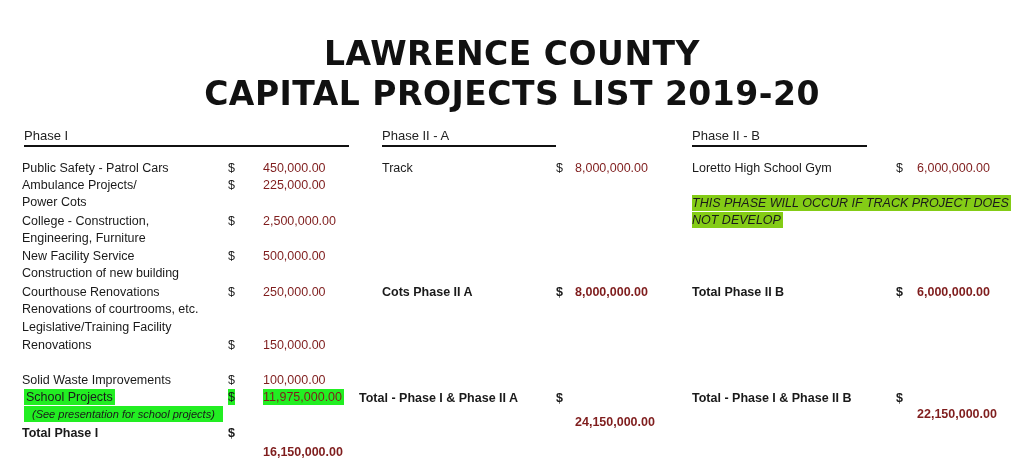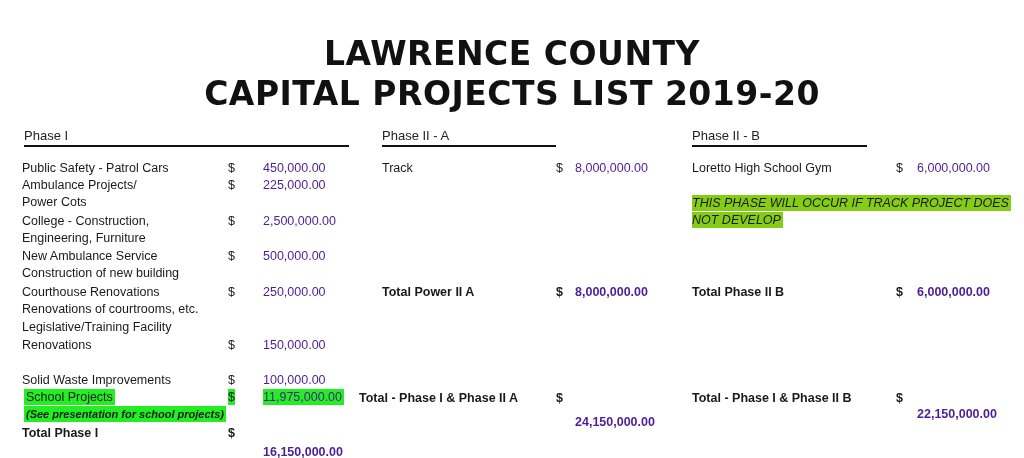--- a/index.html
+++ b/index.html
@@ -5,21 +5,21 @@
     html, body { margin: 0; padding: 0; background: #ffffff; }
     body { width: 1024px; height: 458px; position: relative; overflow: hidden; color: #111; font-family: "Liberation Sans", sans-serif; }
     .title { position: absolute; left: 0; width: 1024px; text-align: center; font-family: "DejaVu Sans", sans-serif; font-weight: bold; font-size: 33px; letter-spacing: 0.5px; color: #111; }
     .t1 { top: 34px; }
     .t2 { top: 74px; }
     .hdr { position: absolute; font-size: 13px; color: #222; }
     .rule { position: absolute; height: 2px; background: #111; }
     .txt { position: absolute; font-size: 12.5px; line-height: 16px; white-space: nowrap; color: #1a1a1a; }
     .b { font-weight: bold; }
     .dollar { position: absolute; font-size: 12.5px; line-height: 16px; color: #1a1a1a; }
-    .amt { position: absolute; font-size: 12.5px; line-height: 16px; white-space: nowrap; color: #4c1d95; }
+    .amt { position: absolute; font-size: 12.5px; line-height: 16px; white-space: nowrap; color: #7f1d1d; }
     .green { background: #22ee22; }
     .yellow { background: #84cc16; }
     .ital { font-style: italic; }
     .note { font-size: 11px; }
   </style>
 </head>
 <body>
 
 <div class="title t1">LAWRENCE COUNTY</div>
 <div class="title t2">CAPITAL PROJECTS LIST 2019-20</div>
@@ -34,56 +34,56 @@
 <div class="txt" style="left:22px;top:177px;">Ambulance Projects/</div>
 <div class="txt" style="left:22px;top:194px;"> Power Cots</div>
 <div class="dollar" style="left:228px;top:177px;">$</div>
 <div class="amt" style="left:263px;top:177px;">225,000.00</div>
 
 <div class="txt" style="left:22px;top:213px;">College - Construction,</div>
 <div class="txt" style="left:22px;top:230px;"> Engineering, Furniture</div>
 <div class="dollar" style="left:228px;top:213px;">$</div>
 <div class="amt" style="left:263px;top:213px;">2,500,000.00</div>
 
-<div class="txt" style="left:22px;top:248px;">New Ambulance Service</div>
+<div class="txt" style="left:22px;top:248px;">New Facility Service</div>
 <div class="txt" style="left:22px;top:265px;"> Construction of new building</div>
 <div class="dollar" style="left:228px;top:248px;">$</div>
 <div class="amt" style="left:263px;top:248px;">500,000.00</div>
 
 <div class="txt" style="left:22px;top:284px;">Courthouse Renovations</div>
 <div class="txt" style="left:22px;top:301px;"> Renovations of courtrooms, etc.</div>
 <div class="dollar" style="left:228px;top:284px;">$</div>
 <div class="amt" style="left:263px;top:284px;">250,000.00</div>
 
 <div class="txt" style="left:22px;top:319px;">Legislative/Training Facility</div>
 <div class="txt" style="left:22px;top:337px;">Renovations</div>
 <div class="dollar" style="left:228px;top:337px;">$</div>
 <div class="amt" style="left:263px;top:337px;">150,000.00</div>
 
 <div class="txt" style="left:22px;top:372px;">Solid Waste Improvements</div>
 <div class="dollar" style="left:228px;top:372px;">$</div>
 <div class="amt" style="left:263px;top:372px;">100,000.00</div>
 
 <div class="txt green" style="left:24px;top:389px;padding:0 2px;">School Projects</div>
-<div class="txt green ital note" style="left:24px;top:406px;padding:0 2px;font-weight:bold;">(See presentation for school projects)</div>
+<div class="txt green ital note" style="left:24px;top:406px;padding:0 8px;">(See presentation for school projects)</div>
 <div class="dollar green" style="left:228px;top:389px;">$</div>
 <div class="amt green" style="left:263px;top:389px;padding-right:2px;">11,975,000.00</div>
 
 <div class="txt b" style="left:22px;top:425px;">Total Phase I</div>
 <div class="dollar b" style="left:228px;top:425px;">$</div>
 <div class="amt b" style="left:263px;top:444px;">16,150,000.00</div>
 
 <div class="hdr" style="left:382px;top:128px;">Phase II - A</div>
 <div class="rule" style="left:382px;top:145px;width:174px;"></div>
 
 <div class="txt" style="left:382px;top:160px;">Track</div>
 <div class="dollar" style="left:556px;top:160px;">$</div>
 <div class="amt" style="left:575px;top:160px;">8,000,000.00</div>
 
-<div class="txt b" style="left:382px;top:284px;">Total Power II A</div>
+<div class="txt b" style="left:382px;top:284px;">Cots Phase II A</div>
 <div class="dollar b" style="left:556px;top:284px;">$</div>
 <div class="amt b" style="left:575px;top:284px;">8,000,000.00</div>
 
 <div class="txt b" style="left:359px;top:390px;">Total - Phase I &amp; Phase II A</div>
 <div class="dollar b" style="left:556px;top:390px;">$</div>
 <div class="amt b" style="left:575px;top:390px;margin-top:24px;">24,150,000.00</div>
 
 <div class="hdr" style="left:692px;top:128px;">Phase II - B</div>
 <div class="rule" style="left:692px;top:145px;width:175px;"></div>
 

